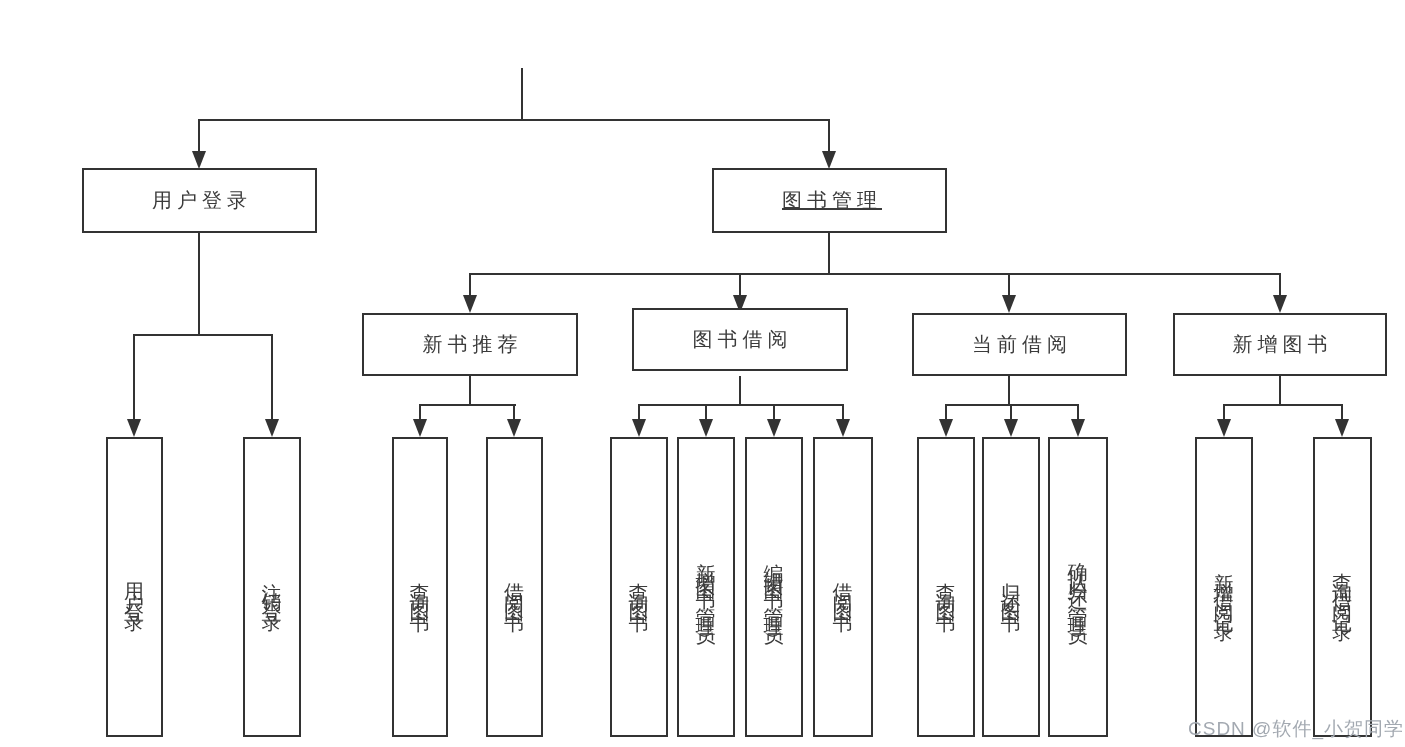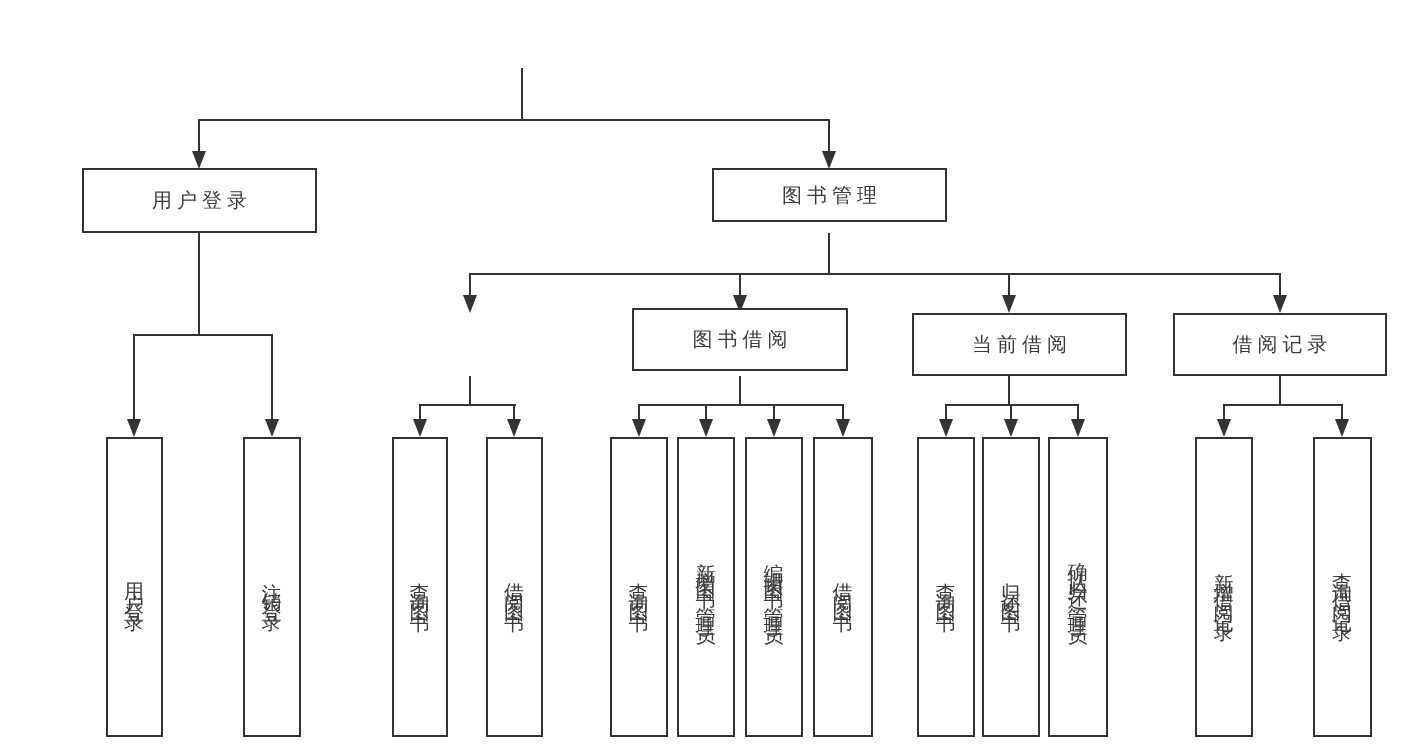--- a/index.html
+++ b/index.html
@@ -63,43 +63,44 @@
 
 
   <div class="vl" style="left:521px;top:68px;height:52px;"></div>
   <div class="hl" style="left:198px;top:119px;width:632px;"></div>
   <div class="vl" style="left:198px;top:119px;height:33px;"></div>
   <div class="ar" style="left:192px;top:151px;"></div>
   <div class="vl" style="left:828px;top:119px;height:33px;"></div>
   <div class="ar" style="left:822px;top:151px;"></div>
 
   <div class="box mid" style="left:82px;top:168px;width:235px;height:65px;">用户登录</div>
-  <div class="box mid" style="left:712px;top:168px;width:235px;height:54px;">图书管理</div>
+  <div class="box mid" style="left:712px;top:168px;width:235px;height:65px;text-decoration:underline;">图书管理</div>
 
   <div class="vl" style="left:198px;top:233px;height:103px;"></div>
   <div class="hl" style="left:133px;top:334px;width:140px;"></div>
   <div class="vl" style="left:133px;top:334px;height:86px;"></div>
   <div class="ar" style="left:127px;top:419px;"></div>
   <div class="vl" style="left:271px;top:334px;height:86px;"></div>
   <div class="ar" style="left:265px;top:419px;"></div>
 
   <div class="vl" style="left:828px;top:233px;height:42px;"></div>
   <div class="hl" style="left:469px;top:273px;width:812px;"></div>
   <div class="vl" style="left:469px;top:273px;height:24px;"></div>
   <div class="ar" style="left:463px;top:295px;"></div>
   <div class="vl" style="left:739px;top:273px;height:24px;"></div>
   <div class="ar" style="left:733px;top:295px;"></div>
   <div class="vl" style="left:1008px;top:273px;height:24px;"></div>
   <div class="ar" style="left:1002px;top:295px;"></div>
   <div class="vl" style="left:1279px;top:273px;height:24px;"></div>
   <div class="ar" style="left:1273px;top:295px;"></div>
 
+  <div class="box mid" style="left:362px;top:313px;width:216px;height:63px;">新书推荐</div>
   <div class="box mid" style="left:632px;top:308px;width:216px;height:63px;">图书借阅</div>
   <div class="box mid" style="left:912px;top:313px;width:215px;height:63px;">当前借阅</div>
-  <div class="box mid" style="left:1173px;top:313px;width:214px;height:63px;">借阅记录</div>
+  <div class="box mid" style="left:1173px;top:313px;width:214px;height:63px;">新增图书</div>
 
   <div class="vl" style="left:469px;top:376px;height:30px;"></div>
   <div class="hl" style="left:419px;top:404px;width:97px;"></div>
   <div class="vl" style="left:419px;top:404px;height:16px;"></div>
   <div class="ar" style="left:413px;top:419px;"></div>
   <div class="vl" style="left:513px;top:404px;height:16px;"></div>
   <div class="ar" style="left:507px;top:419px;"></div>
 
   <div class="vl" style="left:739px;top:376px;height:30px;"></div>
   <div class="hl" style="left:638px;top:404px;width:206px;"></div>
@@ -139,14 +140,15 @@
   <div class="vbox" style="left:745px;top:437px;width:58px;height:300px;letter-spacing:9px;">编辑图书（管理员）</div>
   <div class="vbox" style="left:813px;top:437px;width:60px;height:300px;">借阅图书</div>
 
   <div class="vbox" style="left:917px;top:437px;width:58px;height:300px;">查询图书</div>
   <div class="vbox" style="left:982px;top:437px;width:58px;height:300px;">归还图书</div>
   <div class="vbox" style="left:1048px;top:437px;width:60px;height:300px;letter-spacing:9px;">确认归还（管理员）</div>
 
   <div class="vbox" style="left:1195px;top:437px;width:58px;height:300px;">新增借阅记录</div>
   <div class="vbox" style="left:1313px;top:437px;width:59px;height:300px;">查询借阅记录</div>
 
+  <div class="watermark">CSDN @软件_小贺同学</div>
 
 </div>
 
 </body></html>

